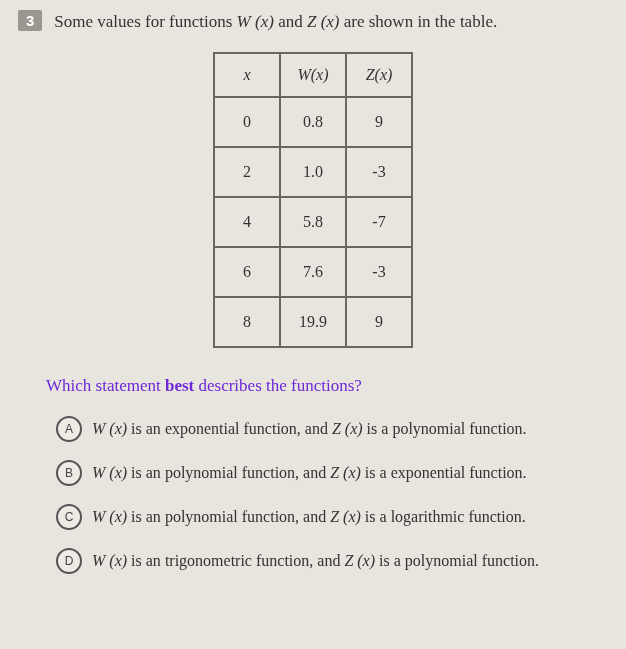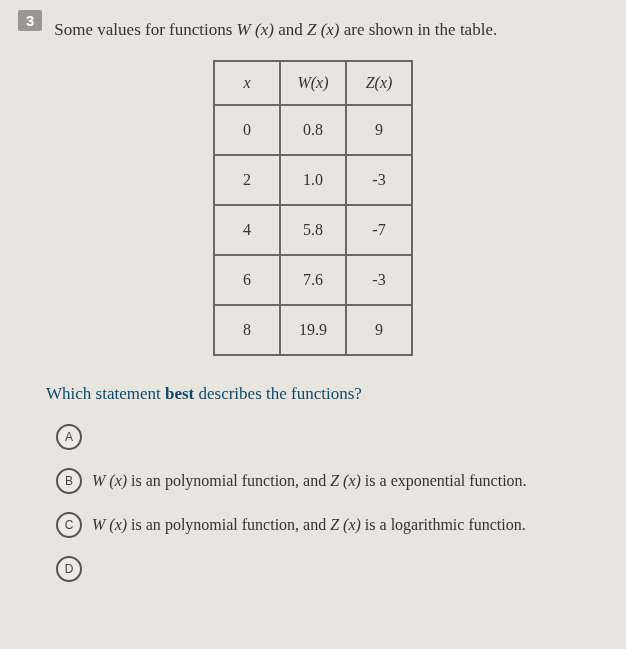--- a/index.html
+++ b/index.html
@@ -29,21 +29,20 @@
     font-size: 15px;
     padding: 2px 8px;
     border-radius: 2px;
     font-family: Arial, sans-serif;
     flex-shrink: 0;
   }
   .stem {
     font-size: 17px;
     line-height: 1.4;
     color: #333;
-    margin-top: 8px;
   }
   .stem .fn { font-style: italic; }
   .table-wrap {
     display: flex;
     justify-content: center;
     margin: 10px 0 28px 0;
   }
   table {
     border-collapse: collapse;
   }
@@ -57,21 +56,21 @@
     font-family: Georgia, serif;
   }
   th {
     font-weight: normal;
     font-style: italic;
     height: 40px;
   }
   .prompt {
     font-size: 17px;
     margin: 0 0 20px 28px;
-    color: #0c4a6e;
+    color: #6d28d9;
   }
   .prompt b { font-weight: bold; }
   .choices {
     margin-left: 38px;
   }
   .choice {
     display: flex;
     align-items: center;
     gap: 10px;
     margin-bottom: 18px;
@@ -144,34 +143,40 @@
   </div>
 
   <div class="prompt">
     <span>Which statement </span><b>best</b><span> describes the functions?</span>
   </div>
 
   <div class="choices">
 
     <div class="choice">
       <div class="bubble">A</div>
+      <div class="choice-text">
+        <span class="fn">W (x)</span><span> is </span><span>an</span> <span>exponential</span><span> function, and </span><span class="fn">Z (x)</span><span> is </span><span>a</span> <span>polynomial</span><span> function.</span>
+      </div>
     </div>
 
     <div class="choice">
       <div class="bubble">B</div>
       <div class="choice-text">
         <span class="fn">W (x)</span><span> is </span><span>an</span> <span>polynomial</span><span> function, and </span><span class="fn">Z (x)</span><span> is </span><span>a</span> <span>exponential</span><span> function.</span>
       </div>
     </div>
 
     <div class="choice">
       <div class="bubble">C</div>
       <div class="choice-text">
         <span class="fn">W (x)</span><span> is </span><span>an</span> <span>polynomial</span><span> function, and </span><span class="fn">Z (x)</span><span> is </span><span>a</span> <span>logarithmic</span><span> function.</span>
       </div>
     </div>
 
     <div class="choice">
       <div class="bubble">D</div>
+      <div class="choice-text">
+        <span class="fn">W (x)</span><span> is </span><span>an</span> <span>trigonometric</span><span> function, and </span><span class="fn">Z (x)</span><span> is </span><span>a</span> <span>polynomial</span><span> function.</span>
+      </div>
     </div>
 
   </div>
 </div>
 
 </body></html>

